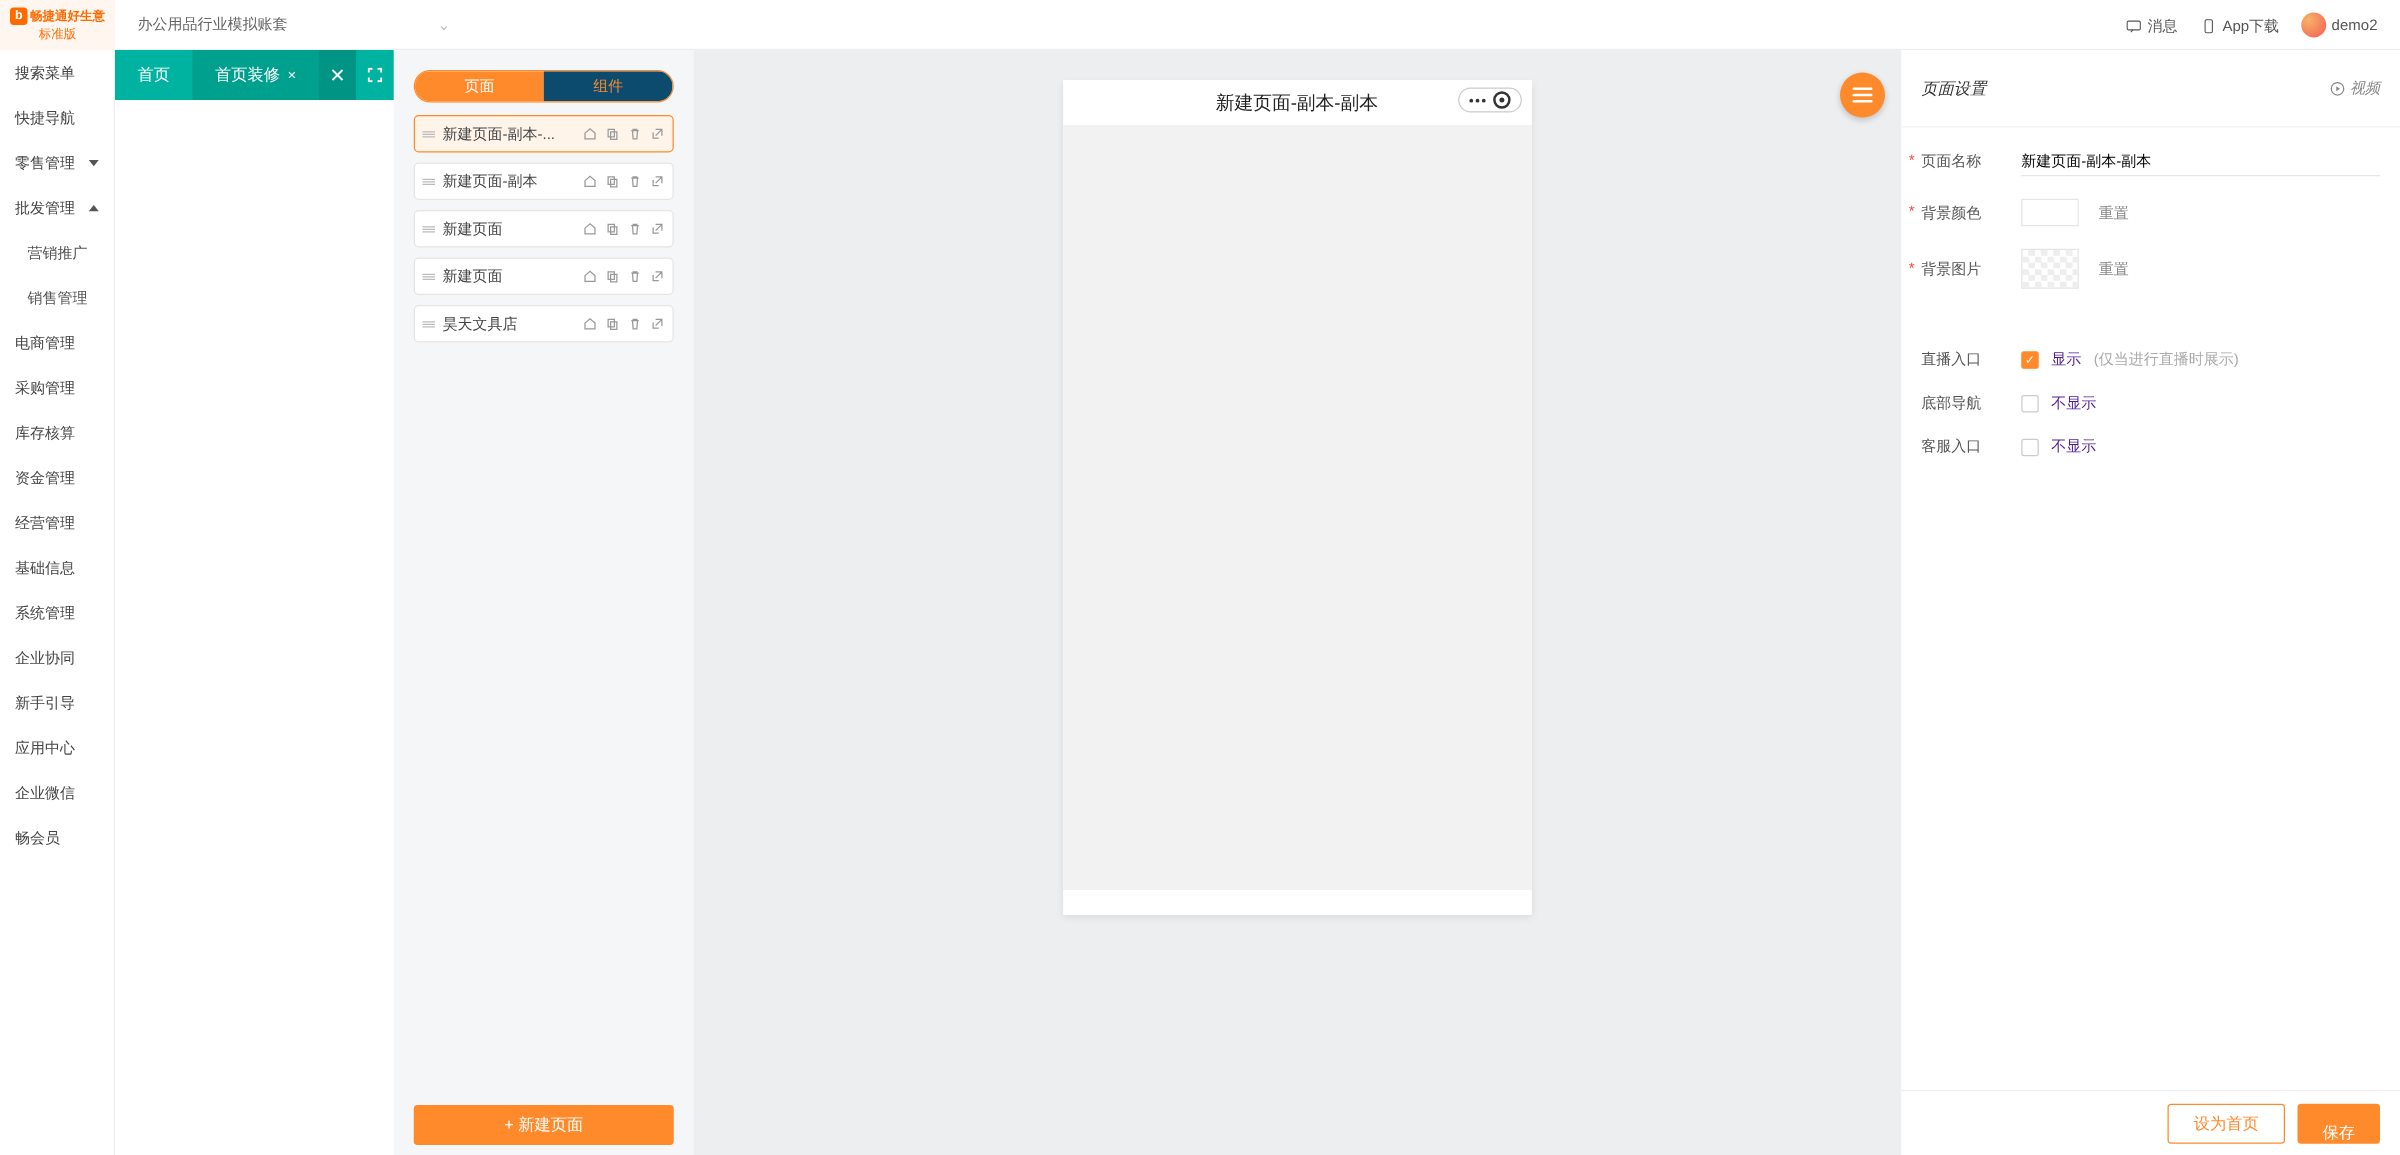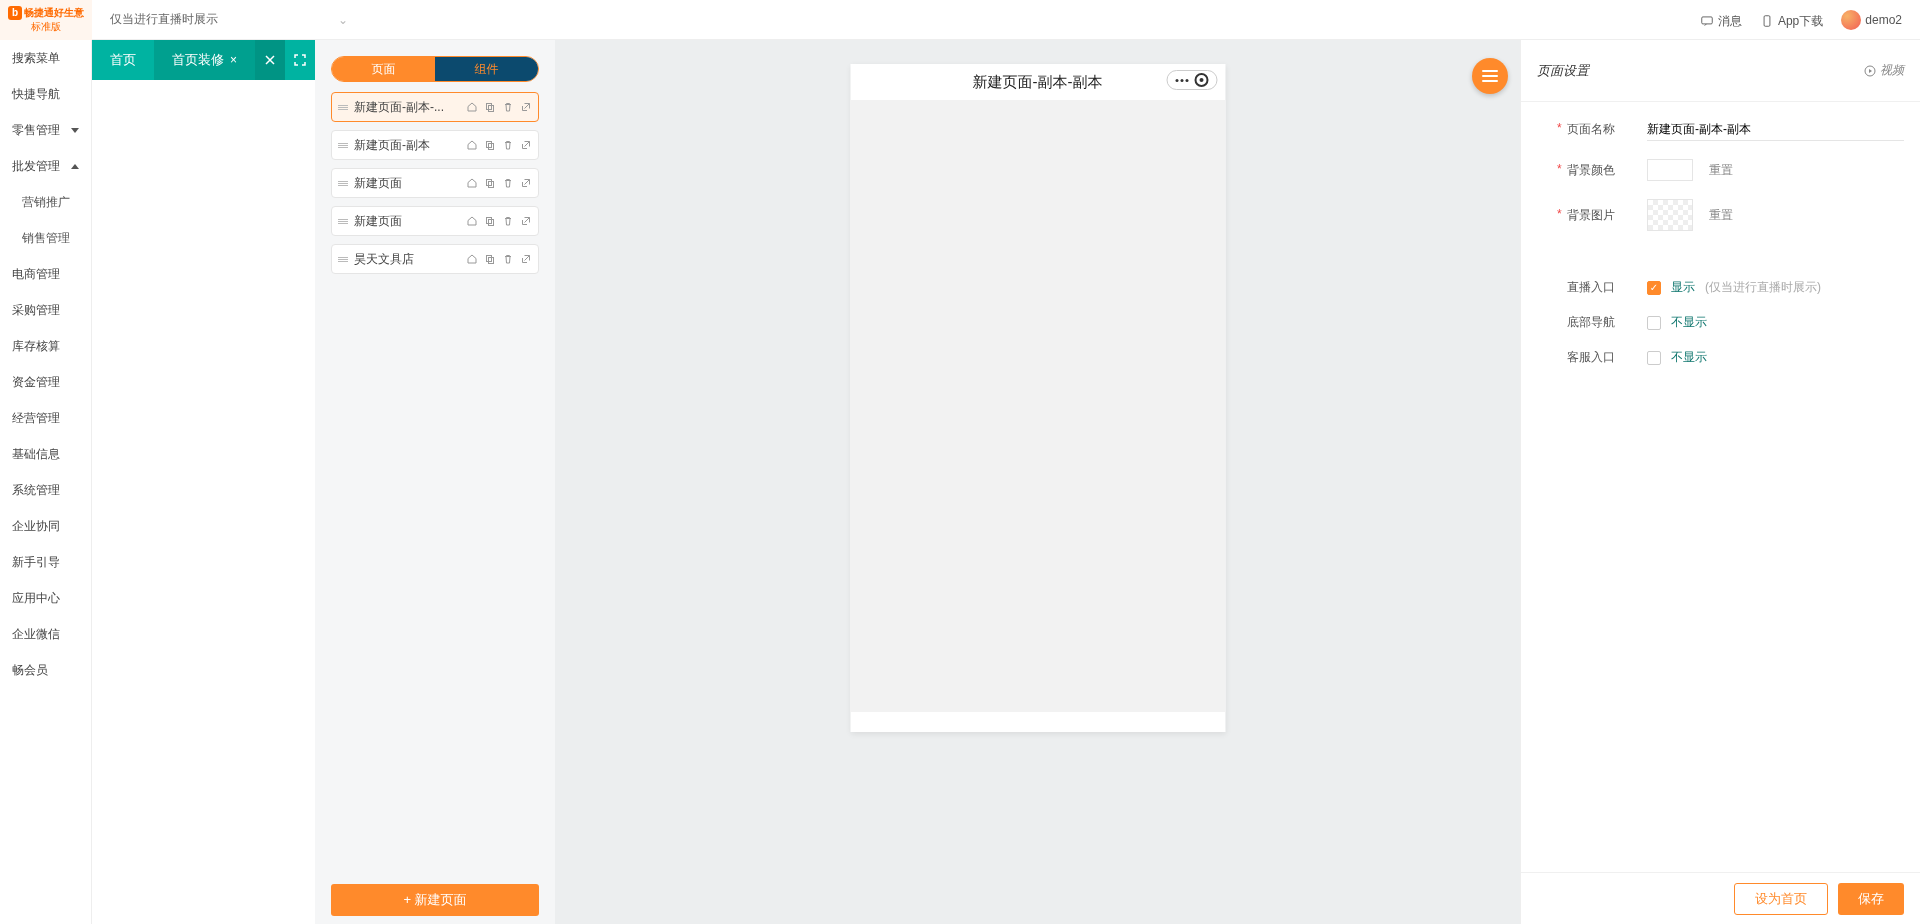--- a/index.html
+++ b/index.html
@@ -86,55 +86,55 @@
 
 
 .float-round { position: absolute; right: 12px; top: 18px; width: 36px; height: 36px; border-radius: 50%; background: #ff8a2b; box-shadow: 0 2px 5px rgba(0,0,0,0.2); display: flex; flex-direction: column; align-items: center; justify-content: center; gap: 3px; cursor: pointer; }
 .float-round .bar { width: 16px; height: 2px; background: #fff; border-radius: 1px; }
 
 
 .right-panel { width: 400px; background: #fff; display: flex; flex-direction: column; border-left: 1px solid #eee; }
 .panel-head { height: 62px; display: flex; align-items: center; justify-content: space-between; padding: 16px 16px; border-bottom: 1px solid #f0f0f0; font-style: italic; }
 .panel-title { font-size: 13px; color: #333; }
 .video-link { display: flex; align-items: center; gap: 4px; color: #888; cursor: pointer; font-size: 12px; }
-.panel-body { flex: 1; padding: 16px; display: flex; flex-direction: column; gap: 18px; overflow-y: auto; margin-left: 30px; }
+.panel-body { flex: 1; padding: 16px; display: flex; flex-direction: column; gap: 18px; overflow-y: auto; }
 .form-row { display: flex; align-items: center; gap: 10px; }
 .form-label { width: 70px; color: #555; position: relative; }
 .required::before { content: '*'; color: #f04848; position: absolute; left: -10px; }
 .text-input { flex: 1; border: none; border-bottom: 1px solid #e5e5e5; padding: 4px 0; font-size: 12px; outline: none; }
 .color-swatch { width: 46px; height: 22px; border: 1px solid #e5e5e5; background: #fff; }
 .img-swatch { width: 46px; height: 32px; border: 1px solid #e5e5e5; background: repeating-conic-gradient(#eee 0% 25%, #fff 0% 50%) 0 / 10px 10px; }
 .reset-link { color: #888; margin-left: 6px; cursor: pointer; }
 .checkbox { width: 14px; height: 14px; border: 1px solid #ccc; border-radius: 2px; display: inline-flex; align-items: center; justify-content: center; cursor: pointer; }
 .checkbox.checked { background: #ff8a2b; border-color: #ff8a2b; }
 .checkbox.checked::after { content: '✓'; color: #fff; font-size: 10px; }
-.chk-label { color: #0f766e; }
+.chk-label { color: #4c1d95; }
 .chk-note { color: #aaa; }
 .panel-foot { height: 52px; display: flex; align-items: center; justify-content: flex-end; gap: 10px; padding: 0 16px; border-top: 1px solid #f0f0f0; }
 .btn { height: 32px; padding: 0 20px; border-radius: 3px; display: flex; align-items: center; justify-content: center; cursor: pointer; font-size: 13px; }
 .btn-ghost { border: 1px solid #ff8a2b; color: #ff8a2b; background: #fff; }
-.btn-primary { background: #ff8a2b; color: #fff; }
+.btn-primary { background: #ff8a2b; color: #fff; align-items: flex-end; }
 
 svg { display: block; }
 </style>
 </head>
 <body>
 
 <div class="app">
 
   <div class="top-header">
     <div class="logo-box">
       <div class="logo-row">
         <div class="logo-b">b</div>
         <span class="logo-text">畅捷通好生意</span>
       </div>
       <span class="logo-sub">标准版</span>
     </div>
     <div class="dropdown-acct">
-      <span>仅当进行直播时展示</span>
+      <span>办公用品行业模拟账套</span>
       <span class="chev">⌄</span>
     </div>
     <div class="top-spacer"></div>
     <div class="top-right">
       <div class="top-item">
         <svg class="icon16" viewBox="0 0 24 24">
             <rect x="3" y="5" width="18" height="12" rx="2" fill="none" stroke="#555" stroke-width="1.5"></rect>
             <path d="M8 20l3-3" stroke="#555" stroke-width="1.5"></path>
           </svg>
         <span>消息</span>

